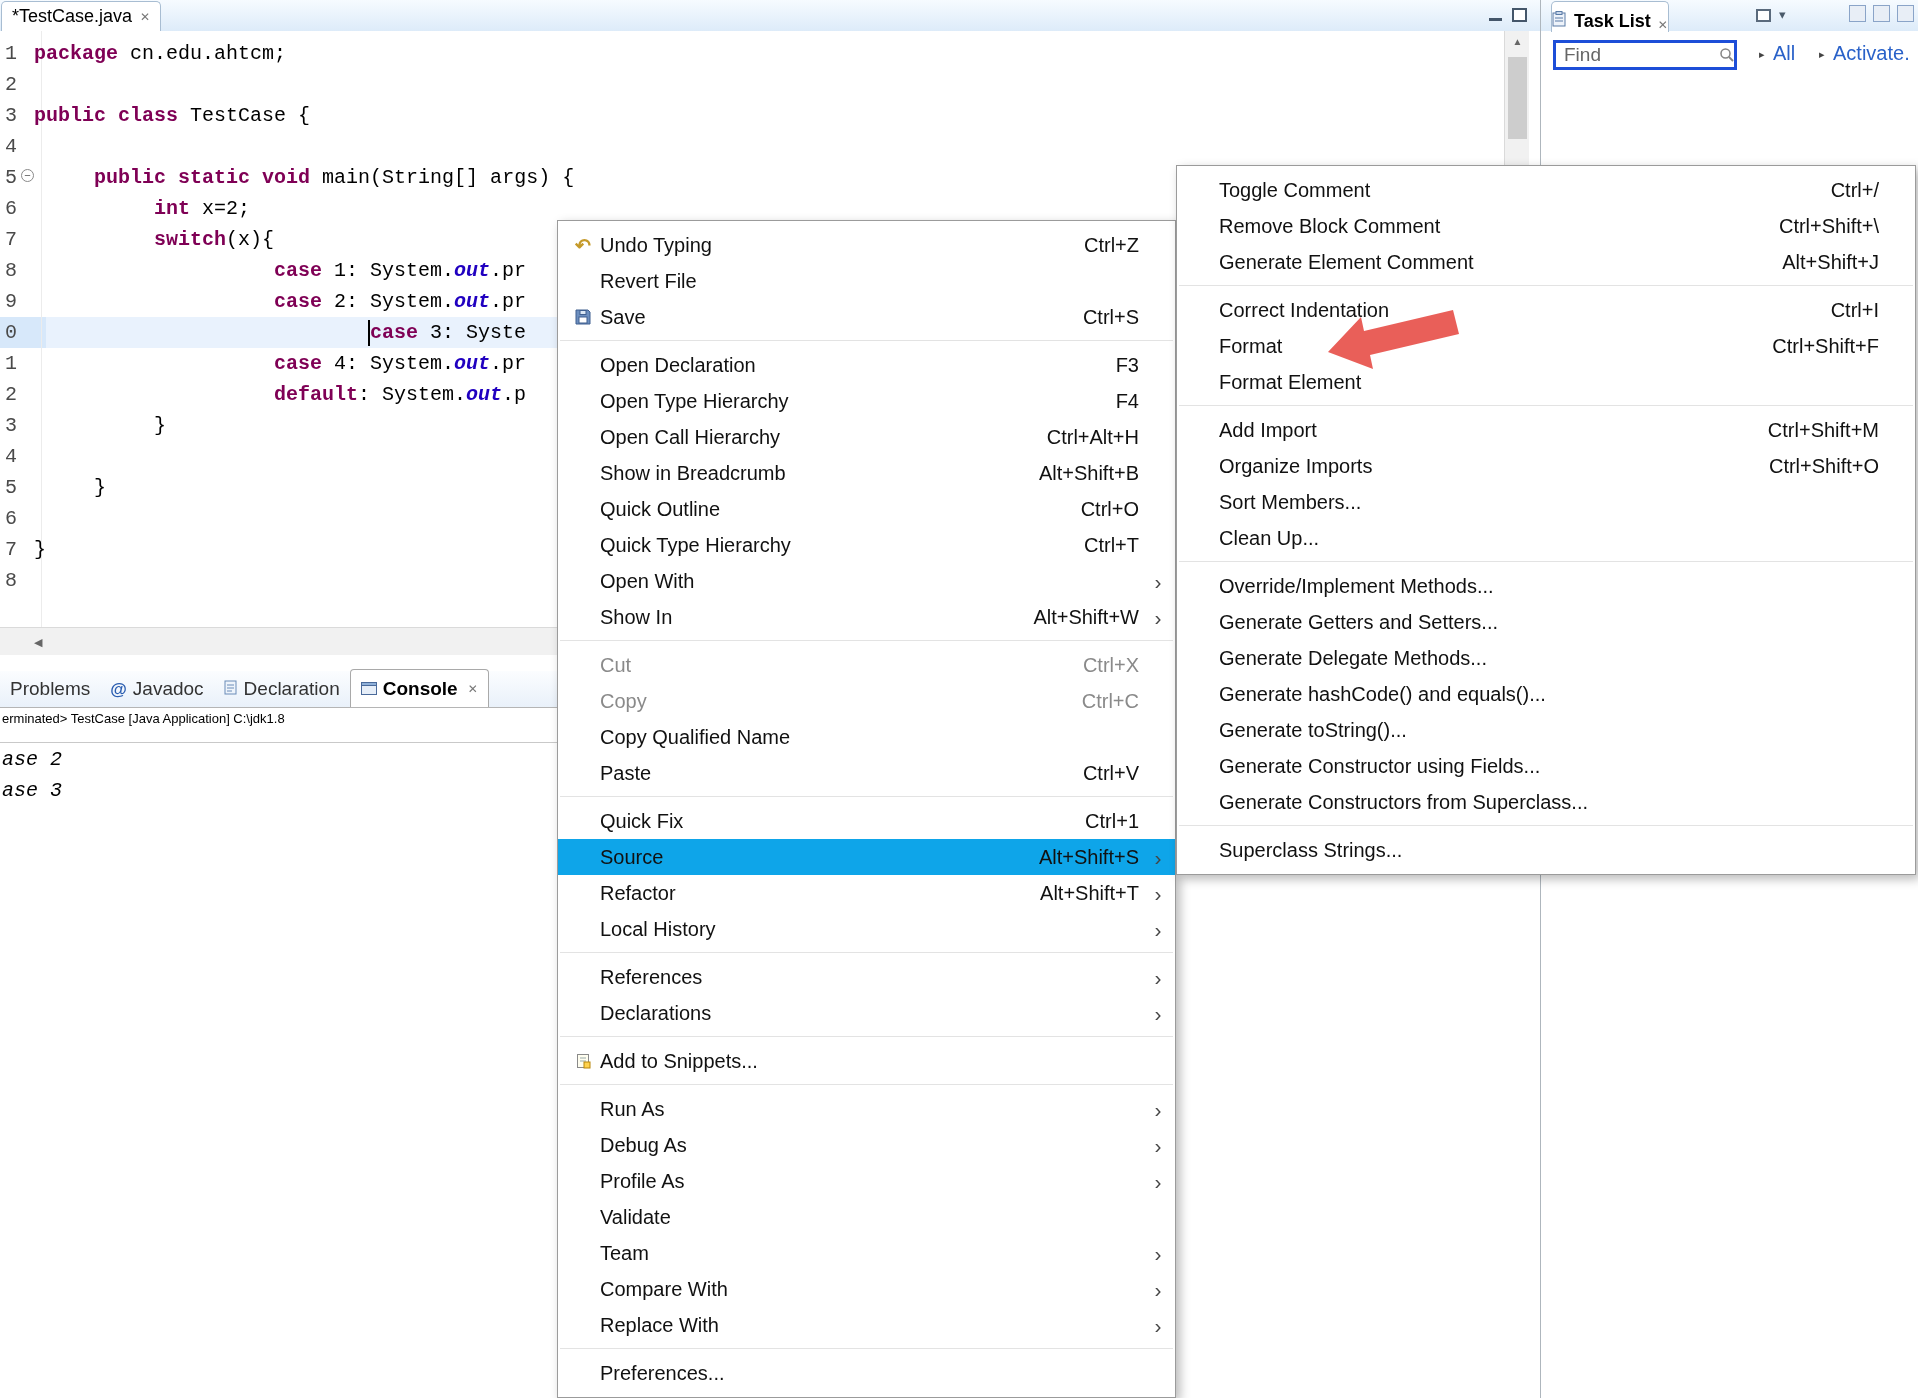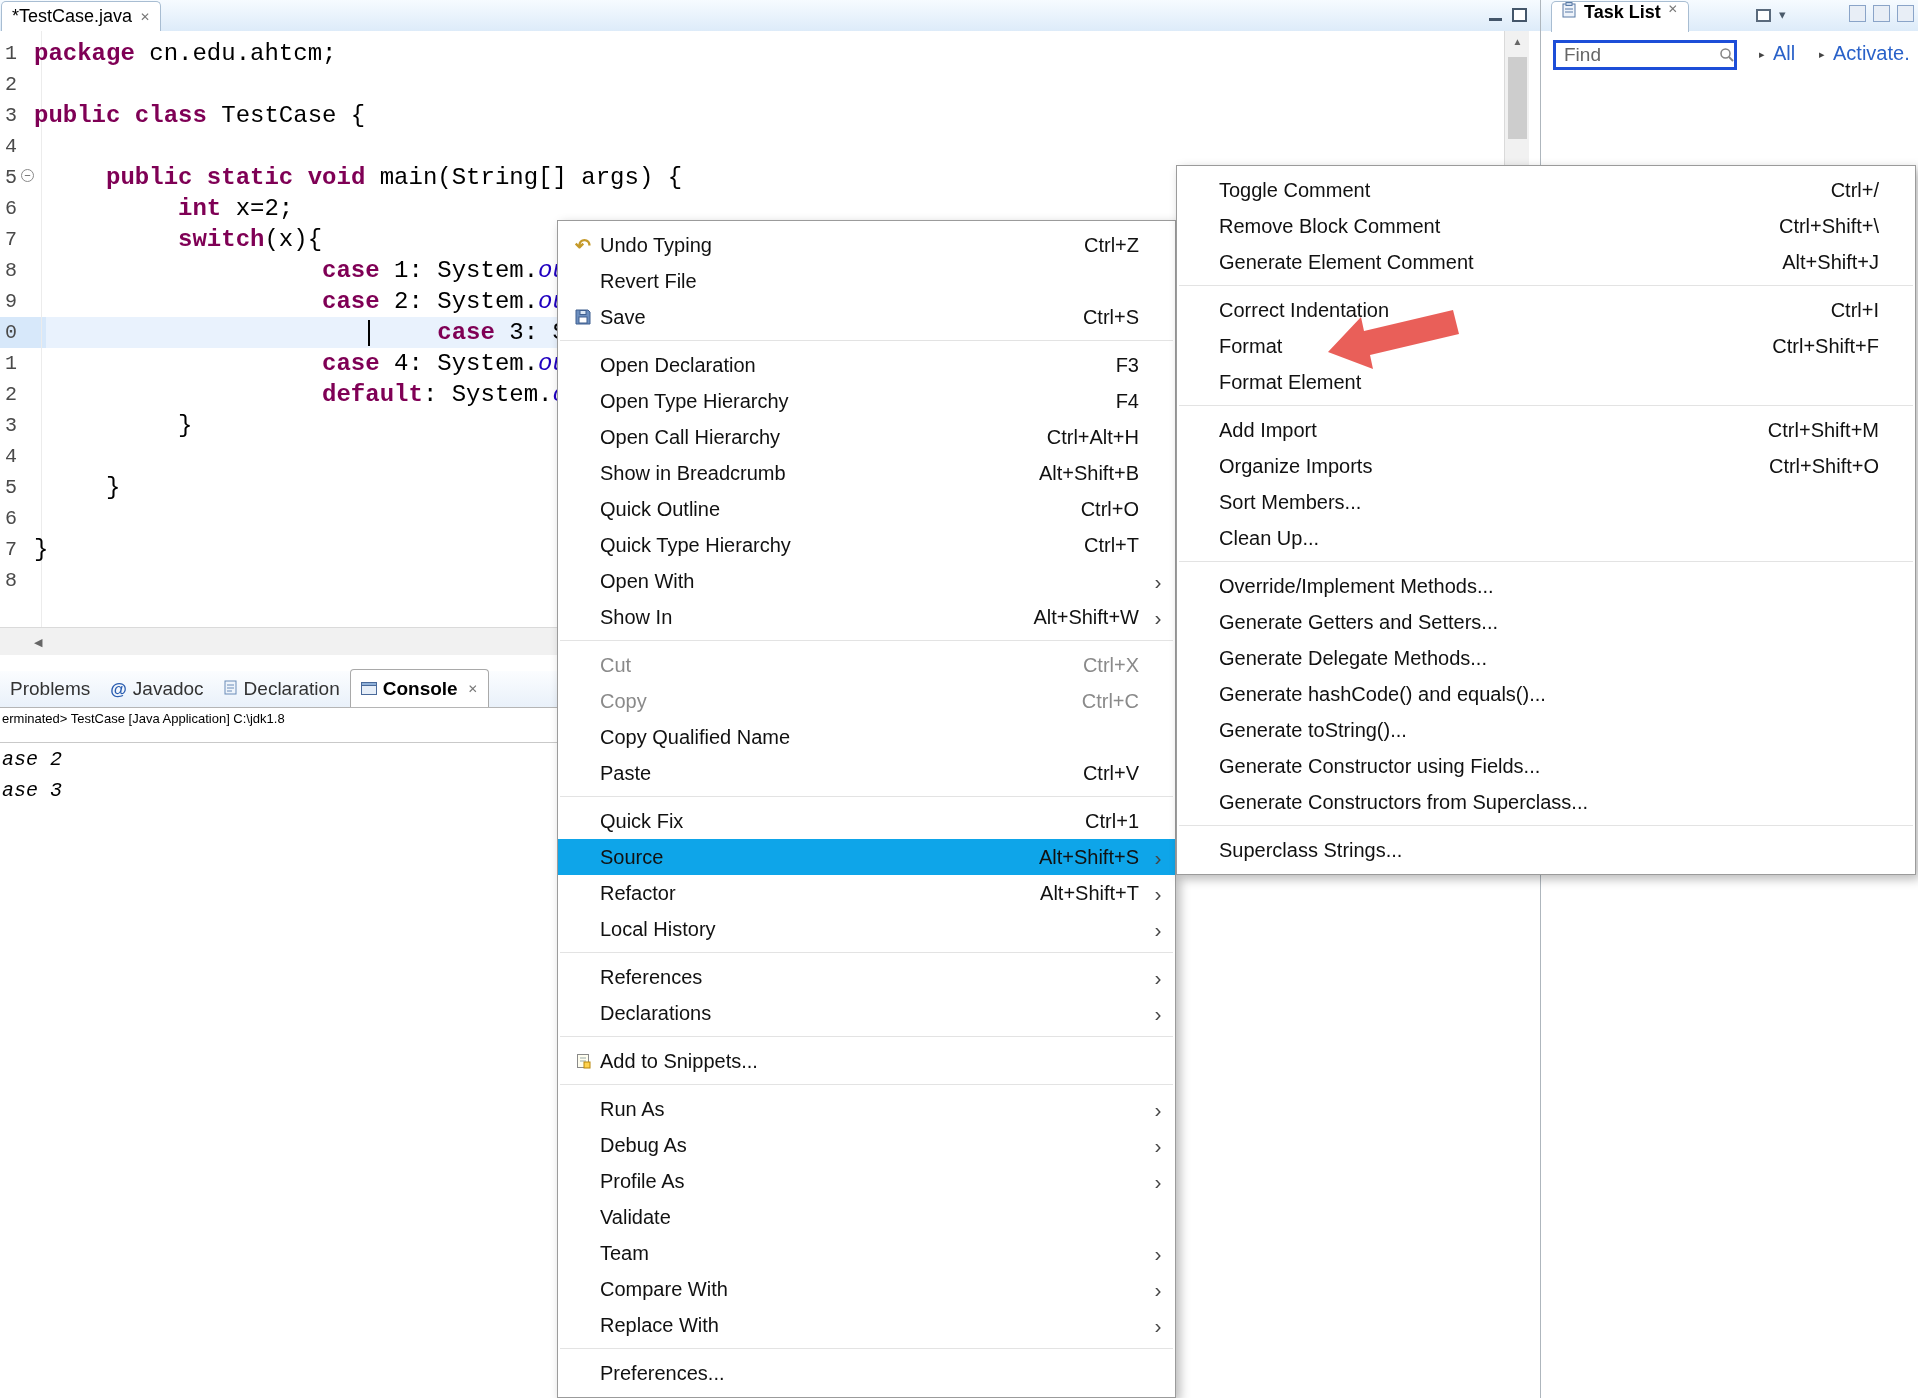--- a/index.html
+++ b/index.html
@@ -19,23 +19,23 @@
   
   #editor-area{left:0;top:31px;width:1540px;height:596px;background:#fff;overflow:hidden;}
   #current-line{left:0;top:286px;width:1504px;height:31px;background:#e9f2fd;}
   #current-line-gutter{left:0;top:286px;width:46px;height:31px;background:#d7e8fa;}
   .gutter-num{position:absolute;left:0;width:17px;text-align:right;height:31px;line-height:31px;
     font-family:"Liberation Mono",monospace;font-size:20px;color:#4a4a4a;}
   #fold-line5{left:21px;top:138px;width:13px;height:13px;border:1px solid #8a8a8a;border-radius:50%;
     font-size:11px;line-height:11px;text-align:center;color:#555;background:#fff;box-sizing:border-box;}
   #gutter-sep{left:41px;top:0;width:1px;height:596px;background:#ececec;}
   .code-line{position:absolute;left:34px;height:31px;line-height:31px;white-space:pre;
-    font-family:"Liberation Mono",monospace;font-size:24px;color:#000;}
+    font-family:"Liberation Mono",monospace;font-size:20px;color:#000;}
   .tok-k{color:#7f0055;font-weight:bold;}
-  .tok-f{color:#2000c0;font-weight:normal;font-style:italic;}
+  .tok-f{color:#2000c0;font-weight:bold;font-style:italic;}
   #cursor{left:368px;top:289px;width:2px;height:26px;background:#000;}
 
   
   #v-scrollbar{left:1504px;top:31px;width:25px;height:596px;background:#f1f1f1;border-left:1px solid #dadada;box-sizing:border-box;}
   #v-scrollbar .arrow{position:absolute;left:0;top:0;width:25px;height:22px;text-align:center;font-size:10px;color:#666;line-height:22px;}
   #v-thumb{position:absolute;left:3px;top:26px;width:19px;height:82px;background:#cdcdcd;}
   #h-scrollbar{left:0;top:627px;width:1540px;height:28px;background:#f1f1f1;border-top:1px solid #dadada;box-sizing:border-box;}
   #h-scrollbar .arrow{position:absolute;left:34px;top:0;height:28px;line-height:28px;font-size:11px;color:#666;}
 
   
@@ -47,21 +47,21 @@
   .ctab .close{font-size:12px;color:#777;margin-left:4px;font-weight:normal;}
   .ctab .at{color:#2a5db0;font-weight:bold;font-size:17px;}
   #console-status{left:2px;top:711px;font-size:13px;color:#000;white-space:nowrap;}
   #console-status-sep{left:0;top:742px;width:1540px;height:1px;background:#c9c9c9;}
   .console-line{position:absolute;left:2px;font-family:"Liberation Mono",monospace;font-size:20px;color:#000;white-space:pre;font-style:italic;}
 
   
   #task-panel{left:1540px;top:0;width:378px;height:1398px;background:#fff;border-left:1px solid #aeb6bd;box-sizing:border-box;}
   #task-header{position:absolute;left:0;top:0;width:378px;height:31px;background:linear-gradient(#f6fbff,#ddebf9);}
   #task-tab{position:absolute;left:10px;top:1px;height:30px;background:#fff;border:1px solid #a8bdd2;border-bottom:none;
-    border-radius:5px 5px 0 0;display:flex;align-items:flex-start;padding:0 10px;gap:7px;font-size:18px;font-weight:bold;color:#000;}
+    border-radius:5px 5px 0 0;display:flex;align-items:flex-end;padding:0 0;gap:7px;font-size:18px;font-weight:bold;color:#000;}
   #task-tab .close{font-size:12px;color:#777;font-weight:normal;}
   .tl-restore{position:absolute;left:215px;top:9px;width:11px;height:9px;border:2px solid #5a6a7c;background:#fff;}
   .tl-chev{position:absolute;left:238px;top:7px;font-size:13px;color:#4a5a6a;}
   .tl-sq{position:absolute;top:5px;width:17px;height:17px;background:#e8eef6;border:1px solid #8aa4c8;box-sizing:border-box;}
   #find-input{position:absolute;left:12px;top:40px;width:184px;height:30px;border:3px solid #1d4ed8;
     padding:0 28px 0 8px;font-size:19px;color:#333;box-sizing:border-box;font-family:"Liberation Sans",sans-serif;}
   #find-input::placeholder{color:#666;opacity:1;}
   .find-mag{position:absolute;left:178px;top:47px;}
   .tl-link{position:absolute;top:42px;font-size:20px;color:#2a62c9;text-decoration:none;white-space:nowrap;}
   .tl-arrow{position:absolute;top:48px;font-size:11px;color:#444;}

